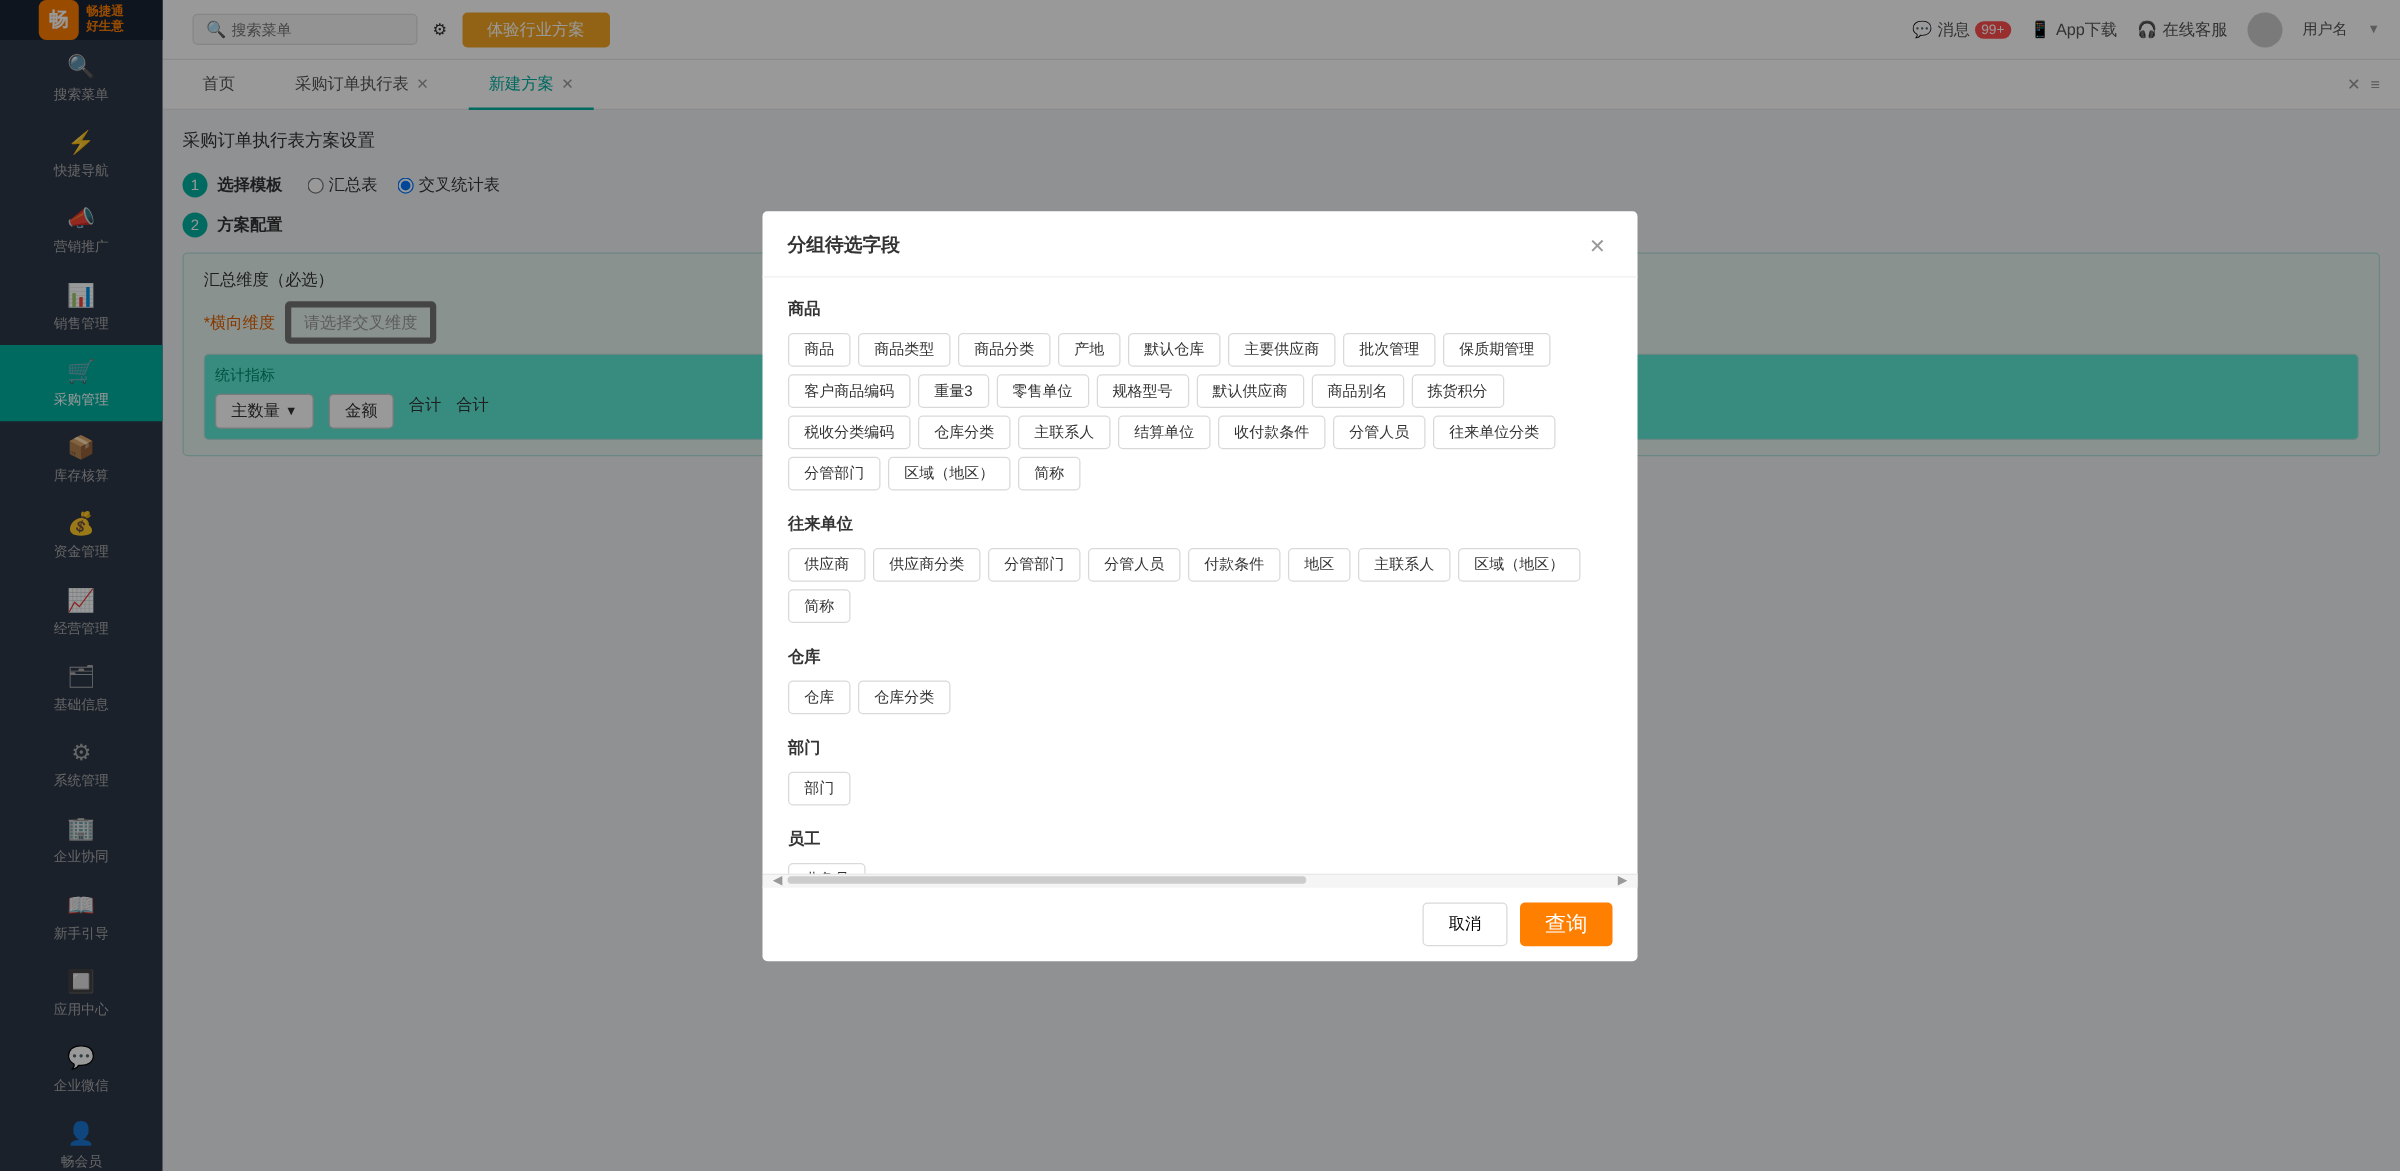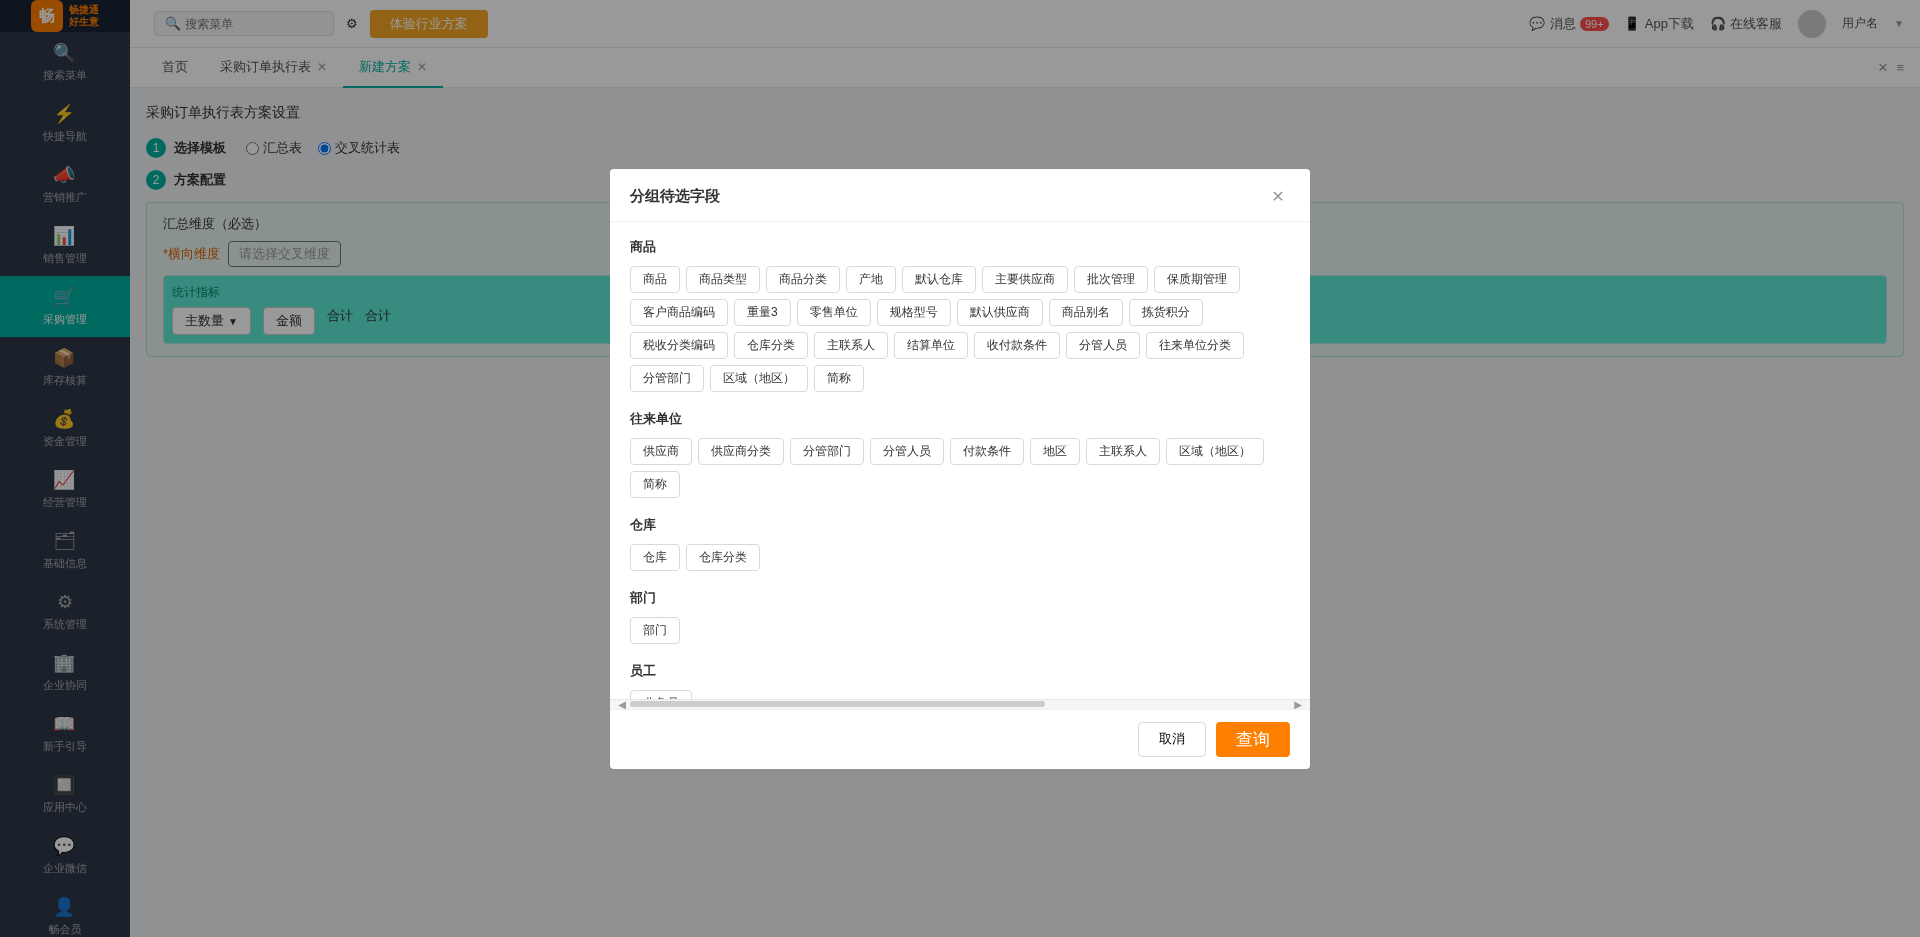--- a/index.html
+++ b/index.html
@@ -40,21 +40,21 @@
     .tab-bar {
       height: 40px;
       background: #fff;
       display: flex;
       align-items: center;
       padding: 0 16px;
       border-bottom: 1px solid #e8e8e8;
       position: fixed;
       top: 48px; left: 130px; right: 0;
       z-index: 99;
-      gap: 0;
+      gap: 16px;
     }
     .tab-item {
       height: 40px;
       display: flex; align-items: center;
       padding: 0 16px;
       cursor: pointer;
       font-size: 13px;
       color: #555;
       border-bottom: 2px solid transparent;
       position: relative;
@@ -351,21 +351,21 @@
     <div class="step-badge">2</div>
     <span class="step-label">方案配置</span>
   </div>
 
   <div class="setting-card" style="background:#e6f3f0;border:1px solid #b2dfdb;">
     <div class="setting-row">
       <span>汇总维度（必选）</span>
     </div>
     <div style="display:flex;align-items:center;gap:8px;margin-bottom:8px;">
       <span class="setting-label">*横向维度</span>
-      <span style="color:#999;border:1px solid #737373;padding:3px 10px;border-radius:4px;">请选择交叉维度</span>
+      <span style="color:#999;border:5px solid #737373;padding:3px 10px;border-radius:4px;">请选择交叉维度</span>
     </div>
     <div style="background:#5eead4;border:1px solid #b2dfdb;border-radius:4px;padding:8px;">
       <div style="color:#00876a;font-size:12px;margin-bottom:6px;">统计指标</div>
       <div style="display:flex;gap:12px;">
         <div style="border:1px solid #ccc;border-radius:4px;padding:4px 12px;background:#fff;display:flex;align-items:center;gap:4px;">
           <span>主数量</span>
           <span style="font-size:10px;">▼</span>
         </div>
         <div style="border:1px solid #ccc;border-radius:4px;padding:4px 12px;background:#fff;">
           <span>金额</span>

